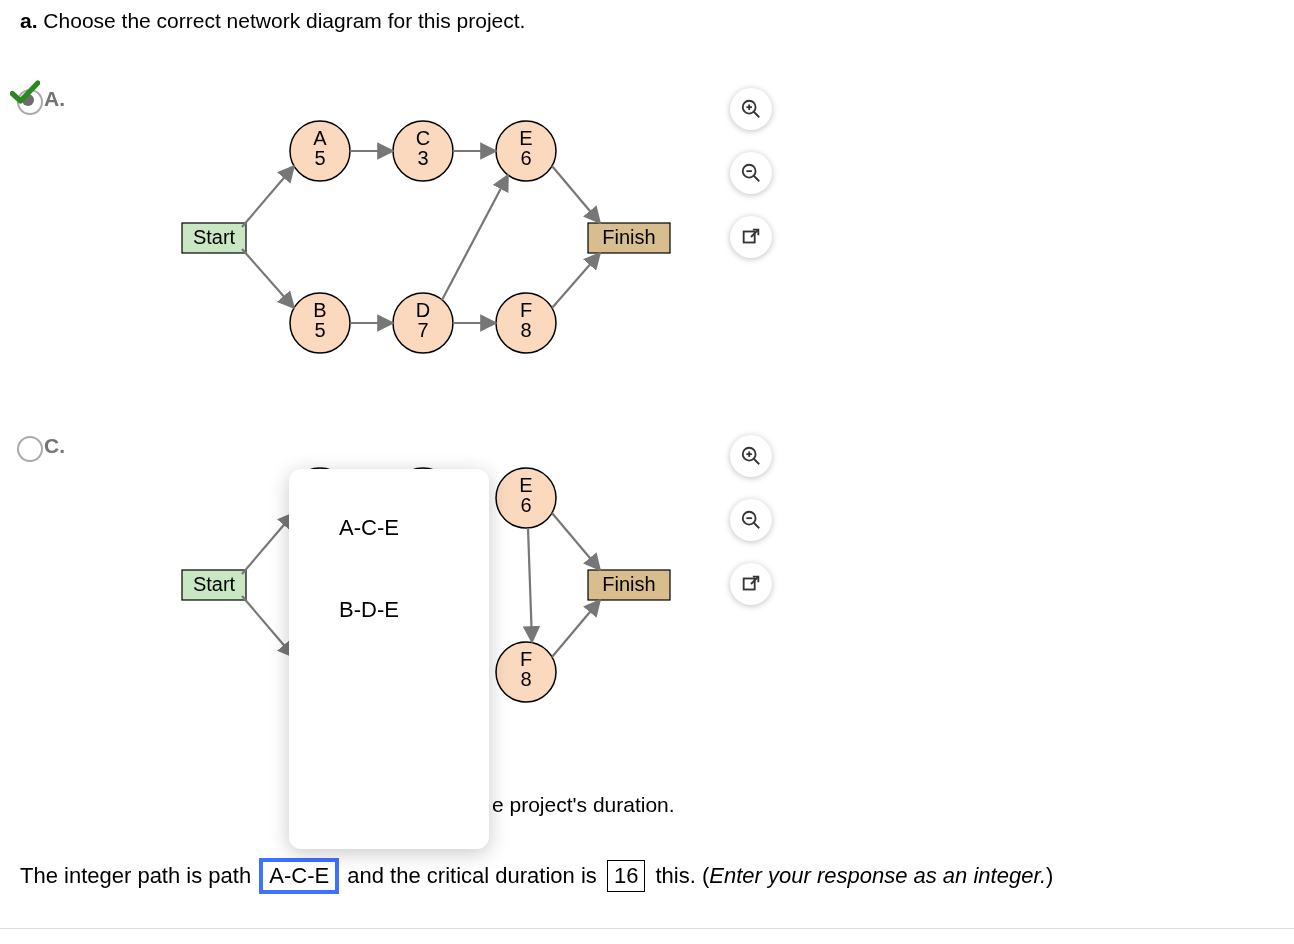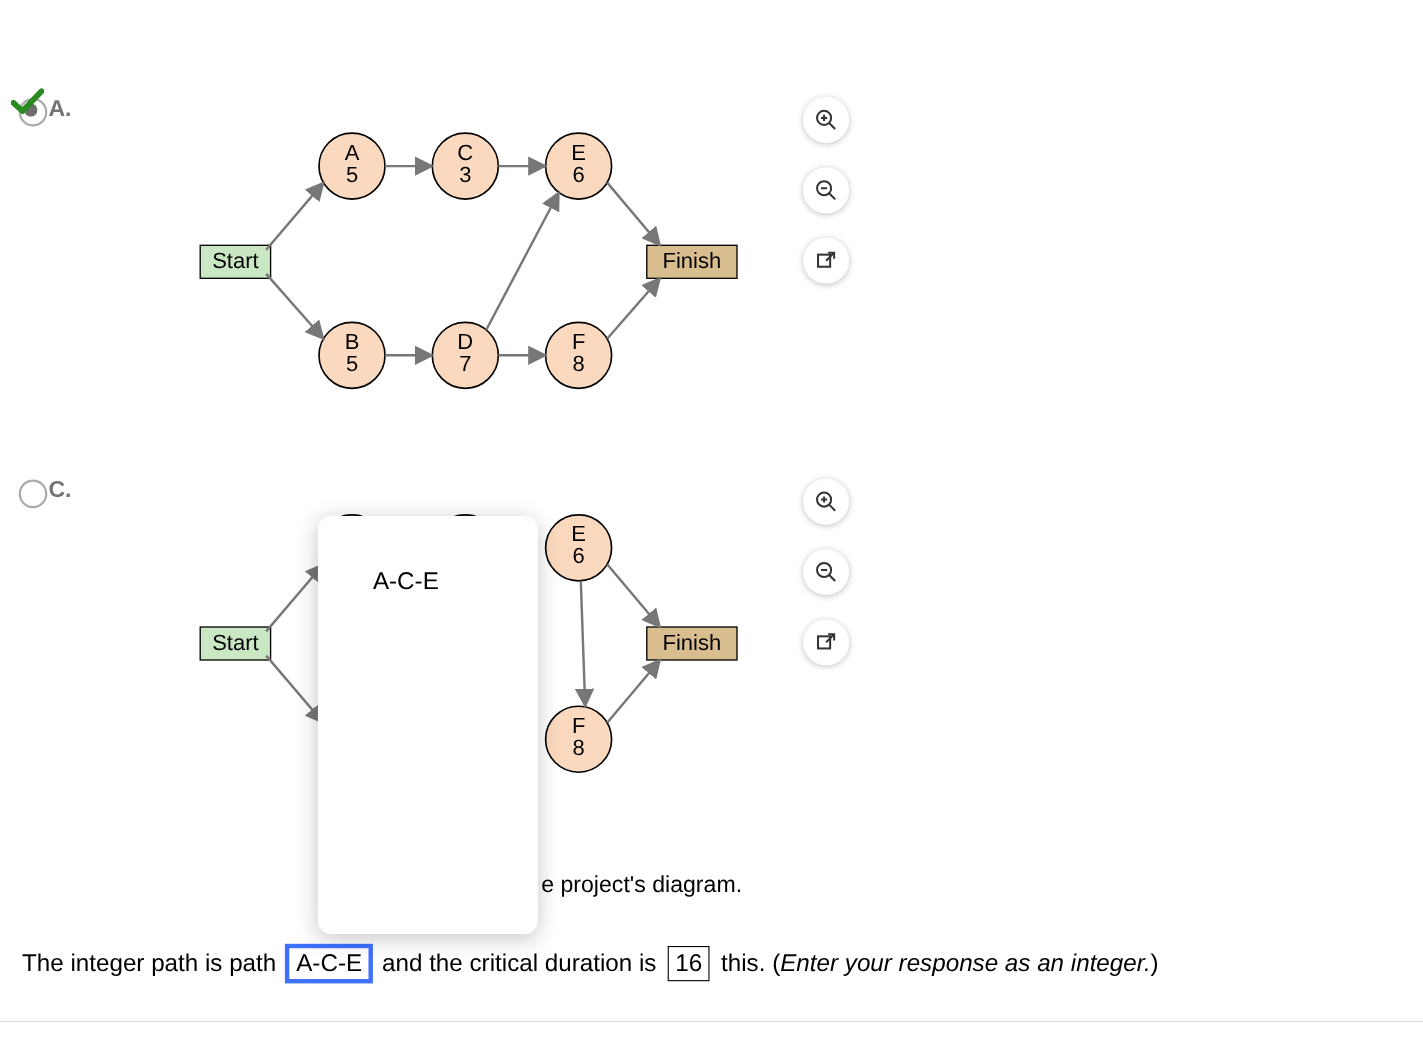--- a/index.html
+++ b/index.html
@@ -26,20 +26,24 @@
   .node-rect{stroke:#000;stroke-width:1.2}
   .node-circ{fill:#fbd9bf;stroke:#000;stroke-width:1.5}
   .dtxt{font-family:Arial;font-size:20px}
   .arrow{stroke:#777;stroke-width:2.2;fill:none;marker-end:url(#ah)}
 </style>
 </head>
 <body>
 
 <div class="page">
 
+  <div class="qtext" style="top:9px">
+    <span class="bold">a.</span>
+    <span>Choose the correct network diagram for this project.</span>
+  </div>
 
   <div class="radio selected" style="top:89px"></div>
   <div class="checkmark" style="top:80px">
     <svg viewBox="0 0 40 32">
         <path d="M3 18 L14 28 L37 4" stroke="#2a8a1f" stroke-width="7" fill="none" stroke-linecap="round" stroke-linejoin="round"></path>
       </svg>
   </div>
   <div class="opt-label" style="position:absolute;left:44px;top:87px">A.</div>
 
   <div class="diagram" style="top:95px">
@@ -166,23 +170,24 @@
         <svg viewBox="0 0 24 24">
           <rect x="4" y="6" width="12" height="12"></rect>
           <line x1="12" y1="12" x2="20" y2="4"></line>
           <polyline points="14,4 20,4 20,10"></polyline>
         </svg>
       </div>
   </div>
 
   <div class="dropdown">
     <div class="dd-item">A-C-E</div>
+    <div class="dd-item">B-D-E</div>
   </div>
 
-  <div style="position:absolute;left:492px;top:793px">e project's diagram.</div>
+  <div style="position:absolute;left:492px;top:793px">e project's duration.</div>
 
   <div class="answer-line">
     <span>The integer path is path</span>
     <span class="select-box">A-C-E</span>
     <span>and the critical duration is</span>
     <span class="int-box">16</span>
     <span>this. (</span><span class="ital">Enter your response as an integer.</span><span>)</span>
   </div>
 
   <div style="position:absolute;left:0;top:928px;width:1294px;border-top:1px solid #ddd"></div>

